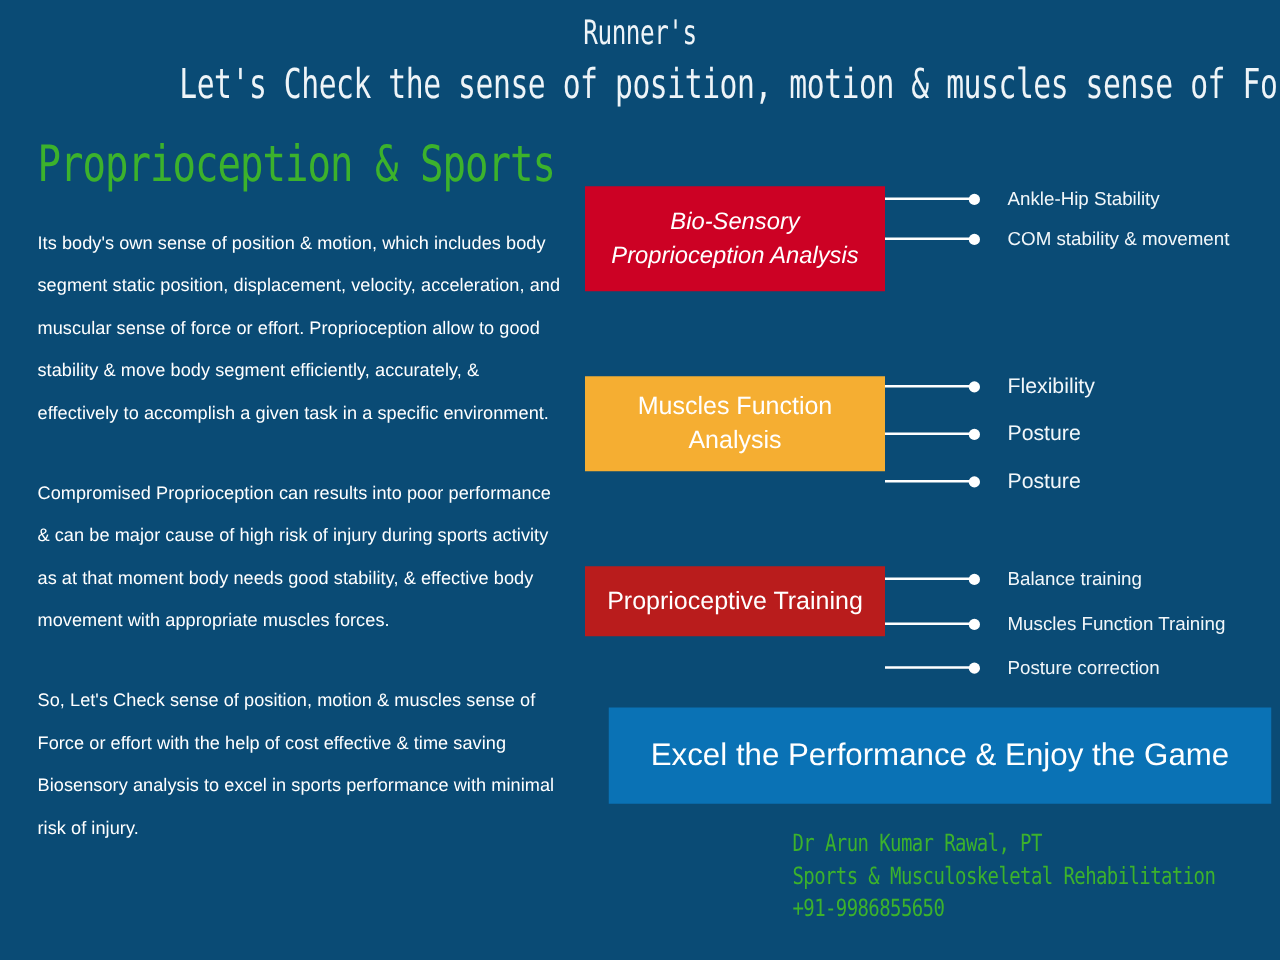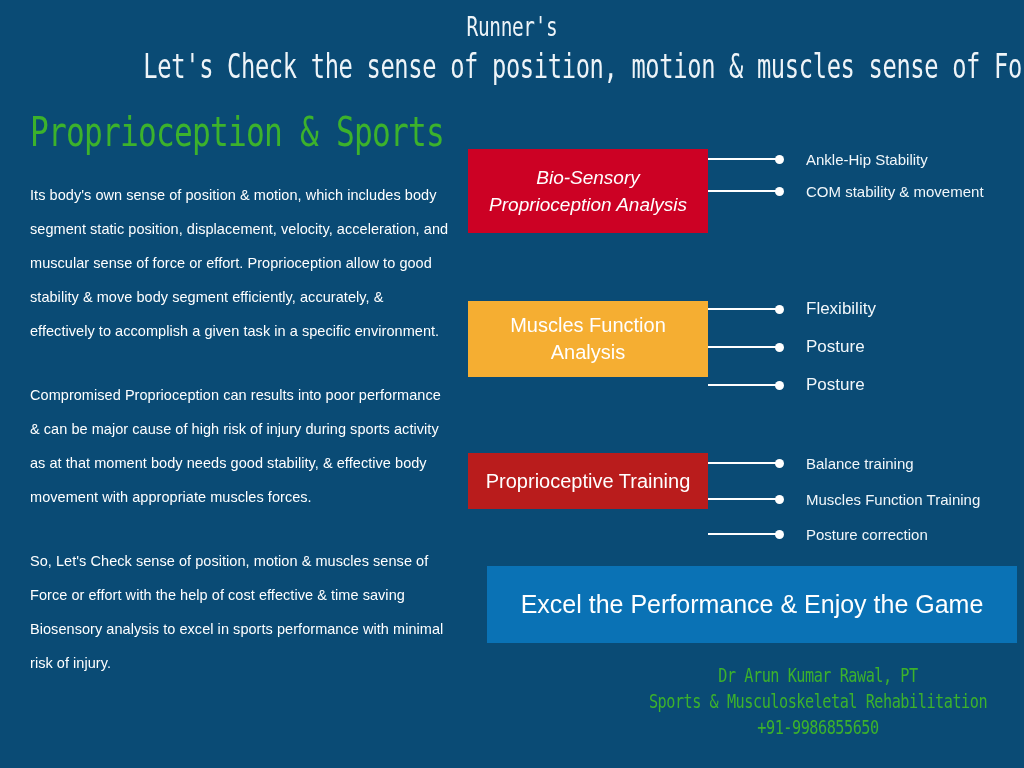--- a/index.html
+++ b/index.html
@@ -199,21 +199,21 @@
     font-size: 25px;
     margin-left: 15px;
   }
 
   
   .footer {
     position: absolute;
     right: 22px;
     top: 662px;
     width: 460px;
-    text-align: center;
+    text-align: left;
     color: #3cb22c;
     font-family: "DejaVu Sans Mono", monospace;
     font-size: 19px;
     line-height: 26px;
     letter-spacing: -0.6px;
   }
   .footer div {
     transform: scaleX(0.80);
     transform-origin: right center;
     white-space: nowrap;

